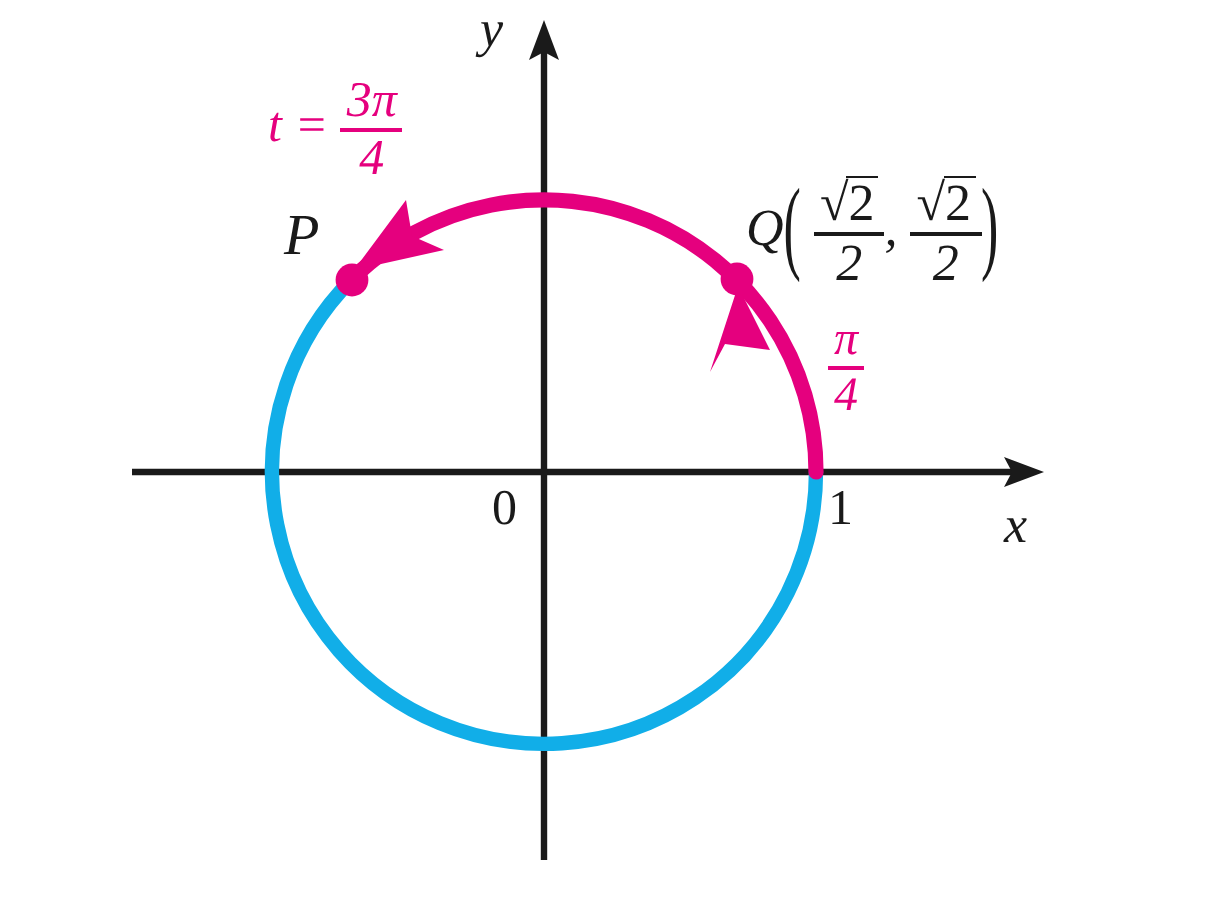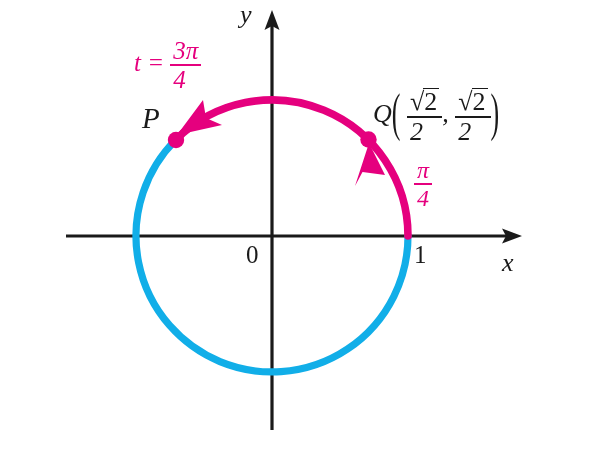--- a/index.html
+++ b/index.html
@@ -33,21 +33,21 @@
     user-select: none;
   }
   .math.upright { font-style: normal; }
   .black { color: #1a1a1a; }
   .pink  { color: #e5007e; }
 
   
   .frac {
     display: inline-block;
     vertical-align: middle;
-    text-align: left;
+    text-align: center;
   }
   .frac .num {
     display: block;
     padding: 0 3px 1px 3px;
     border-bottom: 2px solid currentColor;
   }
   .frac .den {
     display: block;
     padding: 1px 3px 0 3px;
   }

